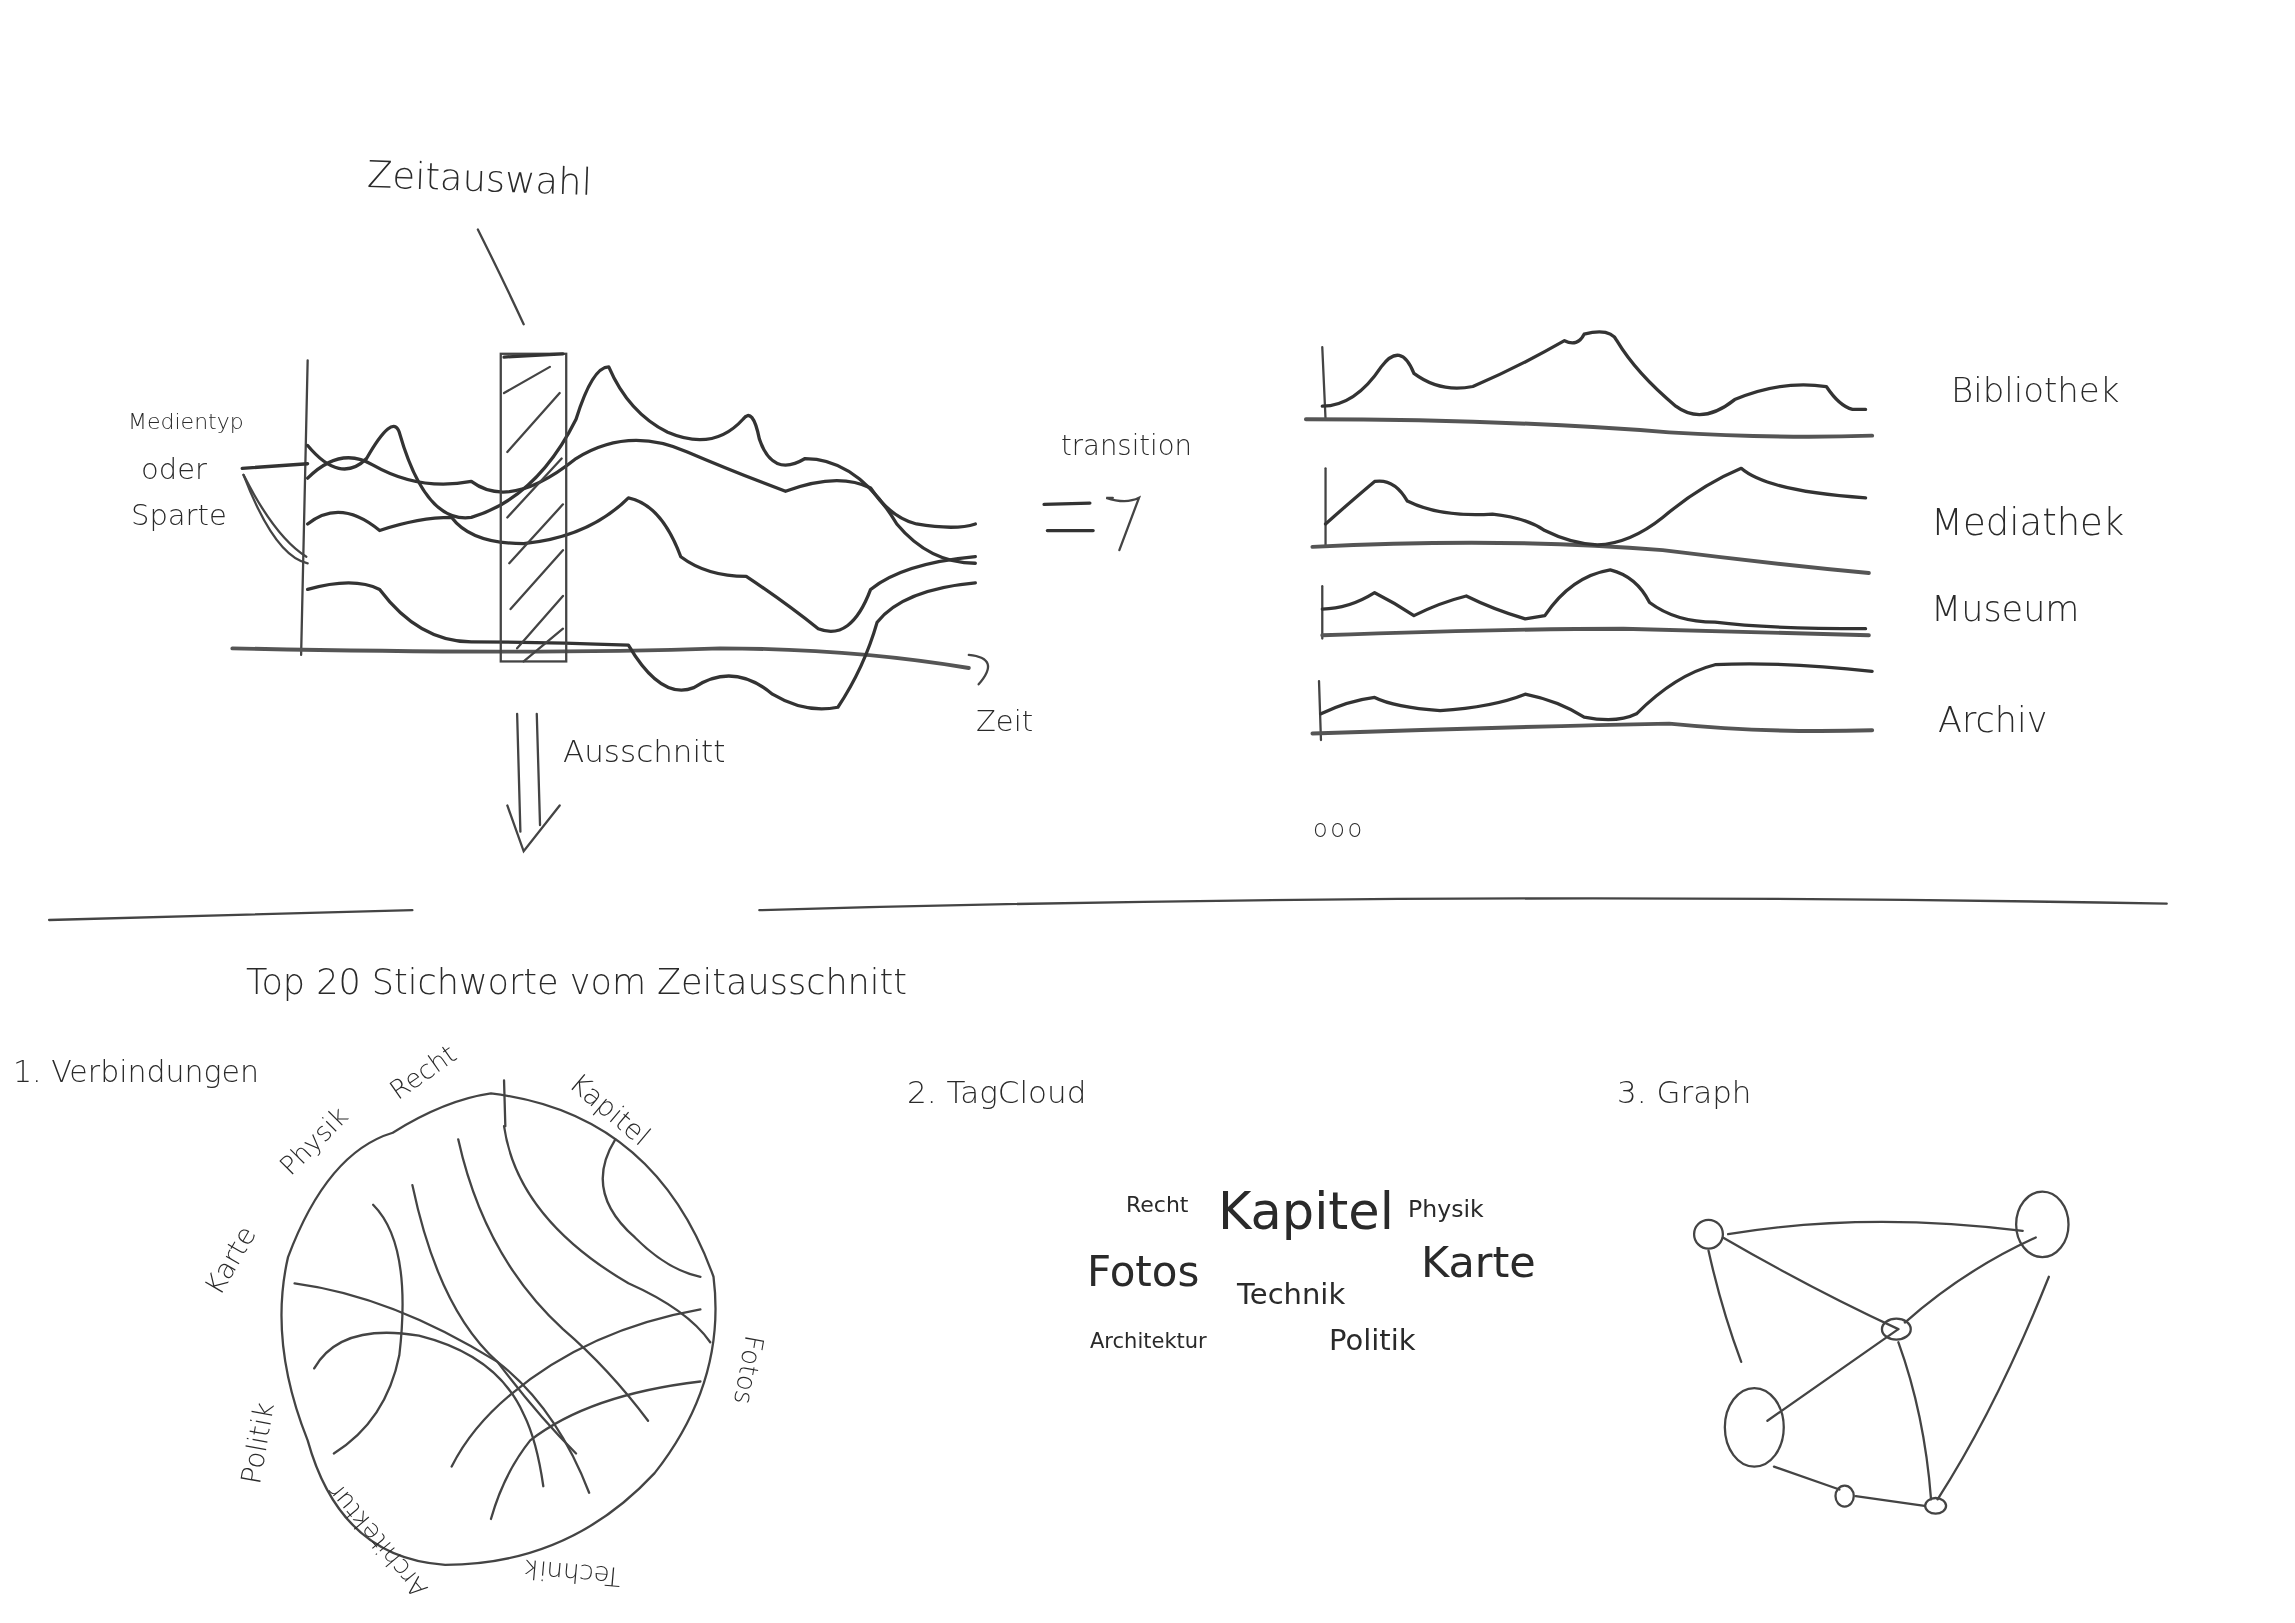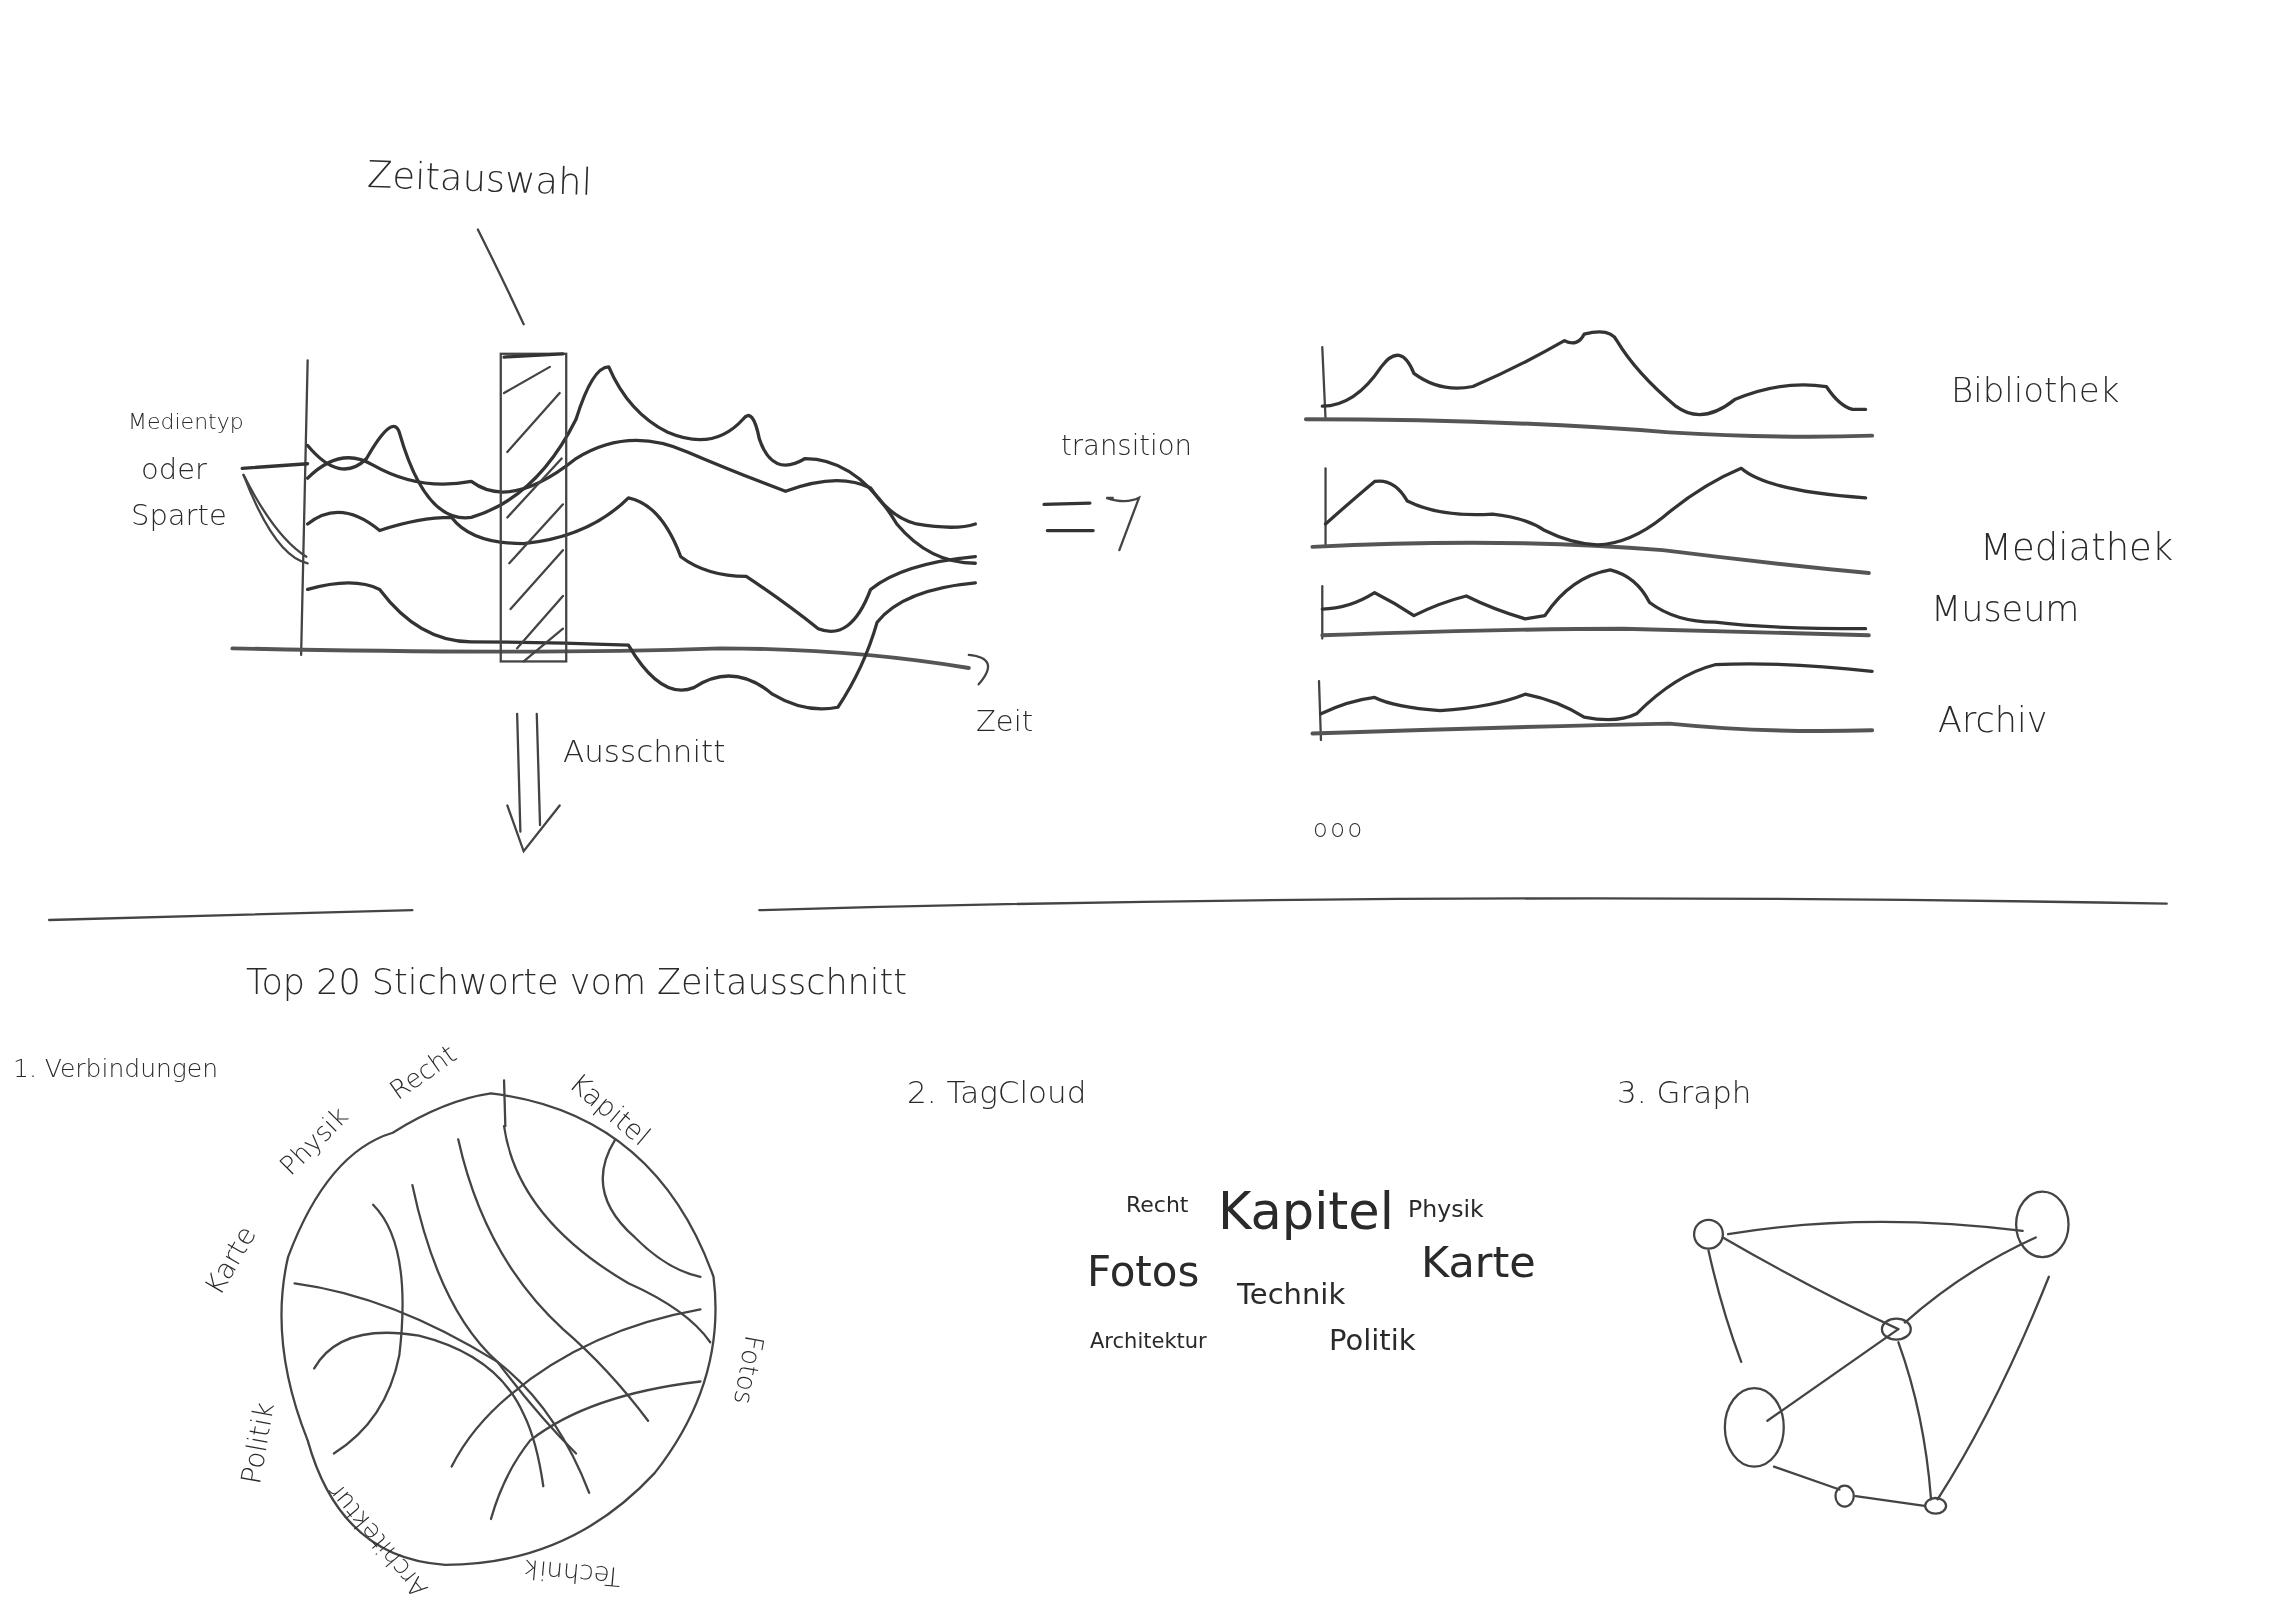--- a/index.html
+++ b/index.html
@@ -123,29 +123,29 @@
   <div class="hand" style="left:131px; top:498px; font-size:29px;">Sparte</div>
 </div>
 
 <div class="hand" style="left:936px; top:704px; font-size:29px;margin-left:40px;">Zeit</div>
 
 <div class="hand" style="left:1061px; top:429px; font-size:27.5px;">transition</div>
 
 <div class="hand" style="left:563px; top:733px; font-size:31px;">Ausschnitt</div>
 
 <div class="hand" style="left:1951px; top:370px; font-size:34px;">Bibliothek</div>
-<div class="hand" style="left:1980px; top:501px; font-size:37px;margin-top:25px;">Mediathek</div>
+<div class="hand" style="left:1931px; top:501px; font-size:37px;">Mediathek</div>
 <div class="hand" style="left:1931px; top:589px; font-size:35px;">Museum</div>
 <div class="hand" style="left:1938px; top:700px; font-size:35px;">Archiv</div>
 
 <div class="hand" style="left:1313px; top:815px; font-size:24px; letter-spacing:2.6px;text-align:center;">ooo</div>
 
 <div class="hand" style="left:246px; top:962px; font-size:35px;">Top 20 Stichworte vom Zeitausschnitt</div>
 
-<div class="hand" style="left:13px; top:1054px; font-size:25px;">1. Verbindungen</div>
+<div class="hand" style="left:13px; top:1054px; font-size:30px;">1. Verbindungen</div>
 <div class="hand" style="left:386px; top:1057px; font-size:26px; transform:rotate(-35deg);">Recht</div>
 <div class="hand" style="left:563px; top:1093px; font-size:27.5px; transform:rotate(40deg);">Kapitel</div>
 <div class="hand" style="left:714px; top:1355px; font-size:26px; transform:rotate(100deg);">Fotos</div>
 <div class="hand" style="left:524px; top:1558px; font-size:26px; transform:rotate(185deg);">Technik</div>
 <div class="hand" style="left:308px; top:1526px; font-size:25px; transform:rotate(230deg);">Architektur</div>
 <div class="hand" style="left:216px; top:1427px; font-size:27.5px; transform:rotate(-80deg);">Politik</div>
 <div class="hand" style="left:193px; top:1244px; font-size:27.5px; transform:rotate(-60deg);">Karte</div>
 <div class="hand" style="left:272px; top:1126px; font-size:26px; transform:rotate(-45deg);">Physik</div>
 
 <div class="hand" style="left:907px; top:1074px; font-size:31px;">2. TagCloud</div>

